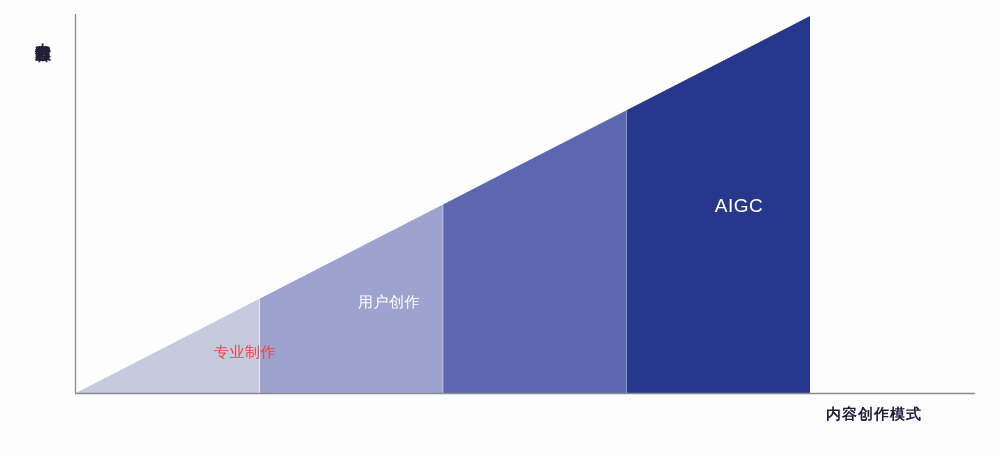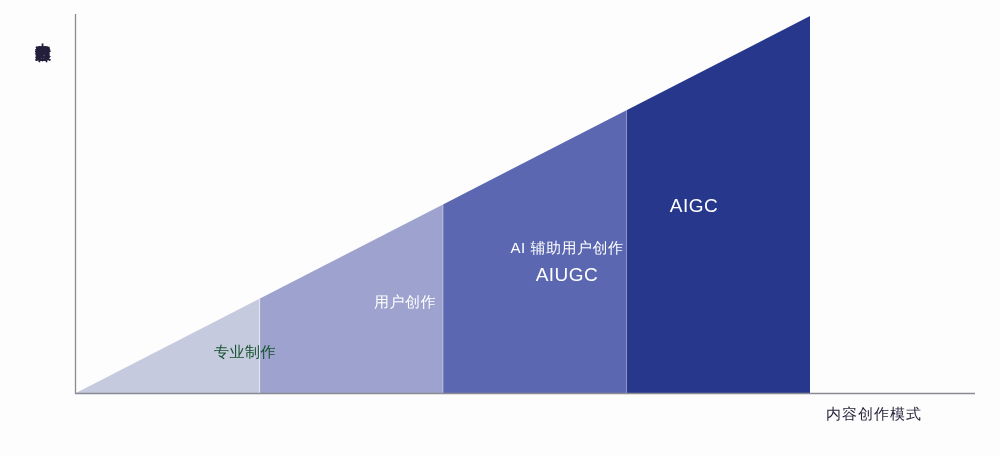--- a/index.html
+++ b/index.html
@@ -50,21 +50,21 @@
     text-orientation: upright;
     white-space: nowrap;
   }
   #x-axis-label {
     position: absolute;
     left: 826px;
     top: 405px;
     font-size: 15px;
     letter-spacing: 1px;
     color: #231f3a;
-    font-weight: 400;
+    font-weight: 700;
     white-space: nowrap;
   }
 
   
   .seg-label {
     position: absolute;
     text-align: center;
     white-space: nowrap;
     line-height: 1.45;
     pointer-events: none;
@@ -83,33 +83,33 @@
     margin-top: 2px;
   }
 
   #seg-label-pgc {
     left: 200px;
     top: 341px;
     width: 90px;
     color: #2a3a8c;
   }
   #seg-label-ugc {
-    left: 360px;
+    left: 344px;
     top: 291px;
     width: 90px;
     color: #ffffff;
   }
   #seg-label-aiugc {
     left: 494px;
     top: 237px;
     width: 146px;
     color: #ffffff;
   }
   #seg-label-aigc {
-    left: 646px;
+    left: 691px;
     top: 192px;
     width: 96px;
     color: #ffffff;
   }
   #seg-label-aigc .en {
     margin-top: 0;
   }
 </style>
 </head>
 <body>
@@ -134,31 +134,27 @@
 
       <line x1="75.5" y1="14" x2="75.5" y2="393.5" stroke="#8a8a92" stroke-width="1.3"></line>
 
       <line x1="75" y1="393.5" x2="975" y2="393.5" stroke="#8a8a92" stroke-width="1.3"></line>
     </svg>
 
     <div id="y-axis-label">内容数量</div>
 
     <div id="x-axis-label">内容创作模式</div>
 
-    <div class="seg-label" id="seg-label-pgc" style="color: #14532d;">
+    <div class="seg-label" id="seg-label-pgc" style="color: #ef4444;">
       <span class="cn">专业制作</span>
     </div>
 
     <div class="seg-label" id="seg-label-ugc" style="color: rgb(255, 255, 255);">
       <span class="cn">用户创作</span>
     </div>
 
-    <div class="seg-label" id="seg-label-aiugc" style="color: rgb(255, 255, 255);">
-      <span class="cn">AI 辅助用户创作</span>
-      <span class="en">AIUGC</span>
-    </div>
 
     <div class="seg-label" id="seg-label-aigc" style="color: rgb(255, 255, 255);">
       <span class="en">AIGC</span>
     </div>
 
   </div>
 </div>
 
 </body></html>

